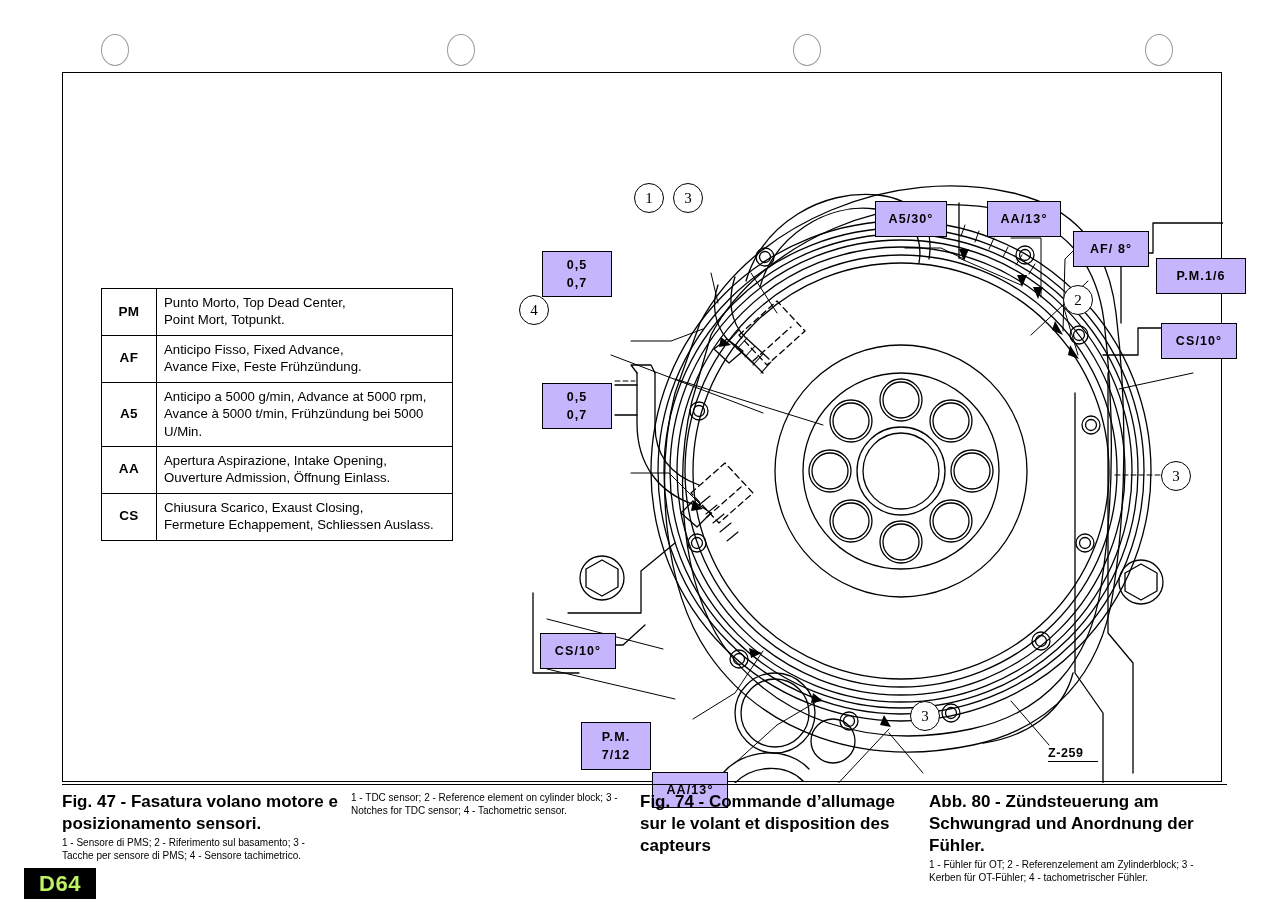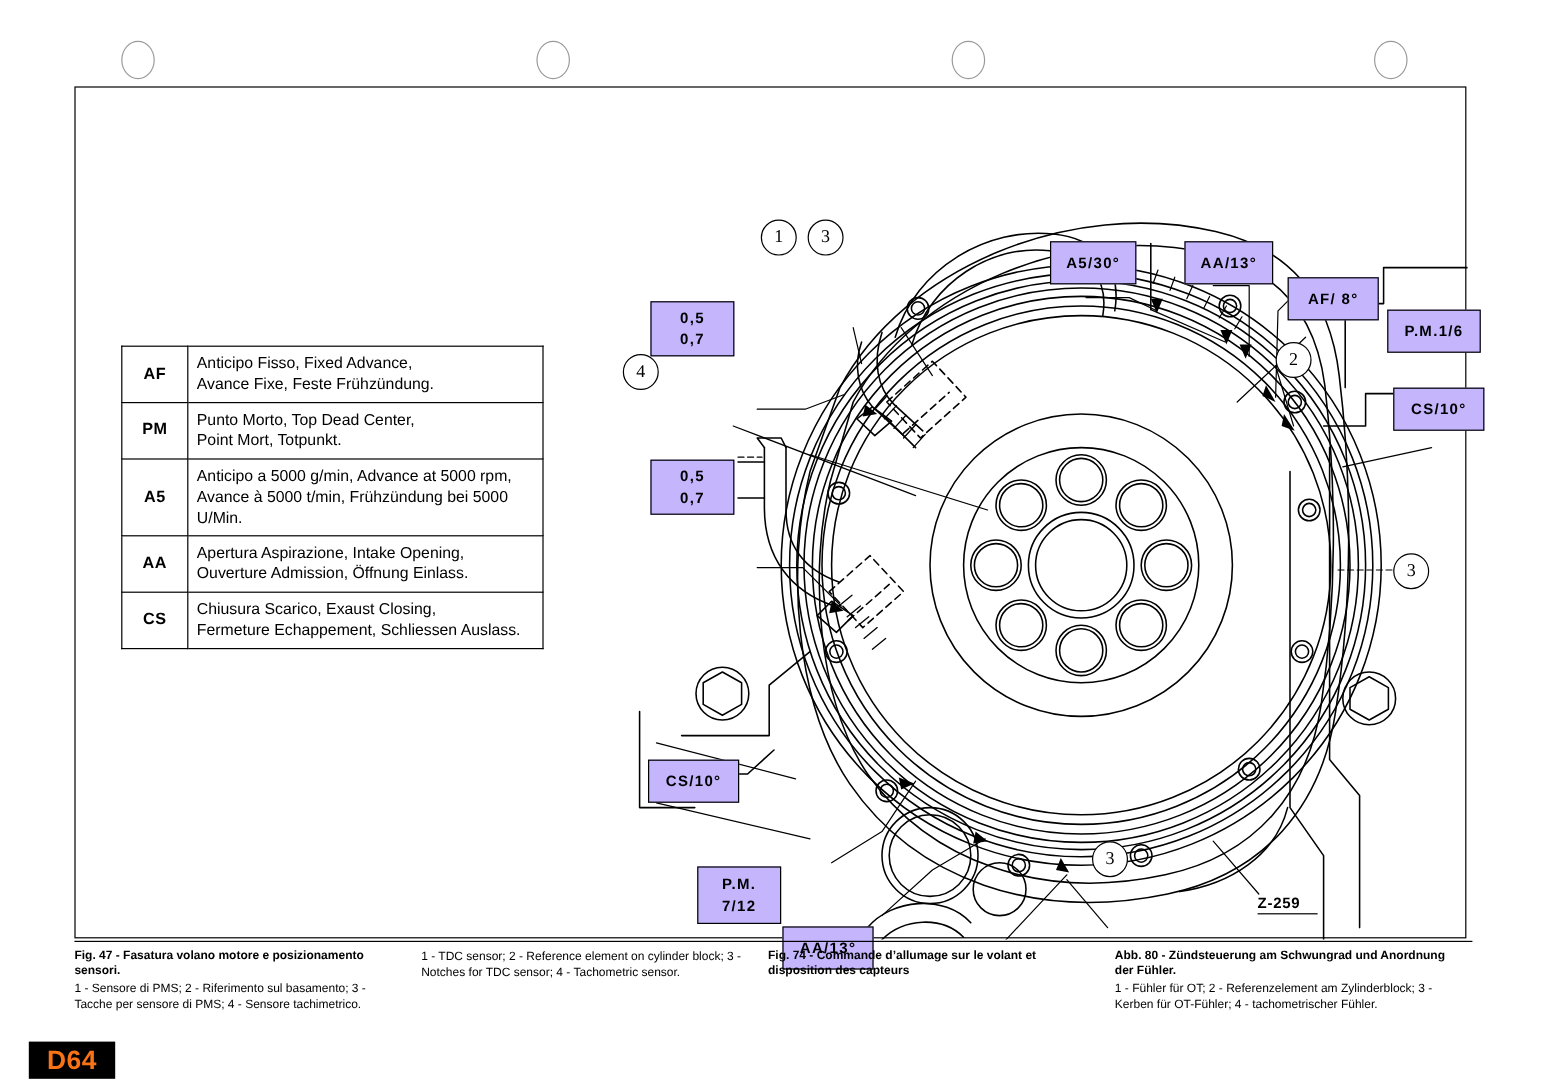--- a/index.html
+++ b/index.html
@@ -134,39 +134,39 @@
     width: 1178px;
     display: flex;
     gap: 0;
   }
   .cap-col {
     width: 289px;
     padding-right: 13px;
     box-sizing: border-box;
   }
   .cap-title {
-    font-size: 10px;
+    font-size: 17px;
     font-weight: bold;
     line-height: 1.29;
     margin-bottom: 1px;
   }
   .cap-body {
     font-size: 10px;
     line-height: 1.33;
   }
 
   
   #pagenum {
     position: absolute;
     left: 24px;
     top: 868px;
     width: 72px;
     height: 31px;
     background: #000;
-    color: #f97316;
+    color: #bef264;
     font-size: 22px;
     font-weight: bold;
     display: flex;
     align-items: center;
     justify-content: center;
     letter-spacing: .5px;
   }
 </style>
 </head>
 <body>
@@ -376,28 +376,28 @@
       <path d="M484 546 L600 576" stroke-width="1"></path>
       <path d="M484 596 L612 626" stroke-width="1"></path>
 
       <path d="M1056 316 L1130 300" stroke-width="1"></path>
     </g>
   </svg>
 
   <table id="legend">
     <tbody>
       <tr>
+        <td class="code">PM</td>
+        <td class="desc">Punto Morto, Top Dead Center,
+Point Mort, Totpunkt.</td>
+      </tr>
+      <tr>
         <td class="code">AF</td>
         <td class="desc">Anticipo Fisso, Fixed Advance,
 Avance Fixe, Feste Frühzündung.</td>
-      </tr>
-      <tr>
-        <td class="code">PM</td>
-        <td class="desc">Punto Morto, Top Dead Center,
-Point Mort, Totpunkt.</td>
       </tr>
       <tr>
         <td class="code">A5</td>
         <td class="desc">Anticipo a 5000 g/min, Advance at 5000 rpm,
 Avance à 5000 t/min, Frühzündung bei 5000 U/Min.</td>
       </tr>
       <tr>
         <td class="code">AA</td>
         <td class="desc">Apertura Aspirazione, Intake Opening,
 Ouverture Admission, Öffnung Einlass.</td>
@@ -415,21 +415,21 @@
   </div>
 
   <div class="callout" style="left:924px; top:128px; width:74px; height:36px;">
     <span>AA/13°</span>
   </div>
 
   <div class="callout" style="left:1010px; top:158px; width:76px; height:36px;">
     <span>AF/  8°</span>
   </div>
 
-  <div class="callout" style="left:1093px; top:185px; width:78px; height:36px;">
+  <div class="callout" style="left:1093px; top:185px; width:90px; height:36px;">
     <span>P.M.1/6</span>
   </div>
 
   <div class="callout" style="left:1098px; top:250px; width:76px; height:36px;">
     <span>CS/10°</span>
   </div>
 
   <div class="callout" style="left:479px; top:178px; width:70px; height:46px;">
     <span>0,5</span>
     <span>0,7</span>

